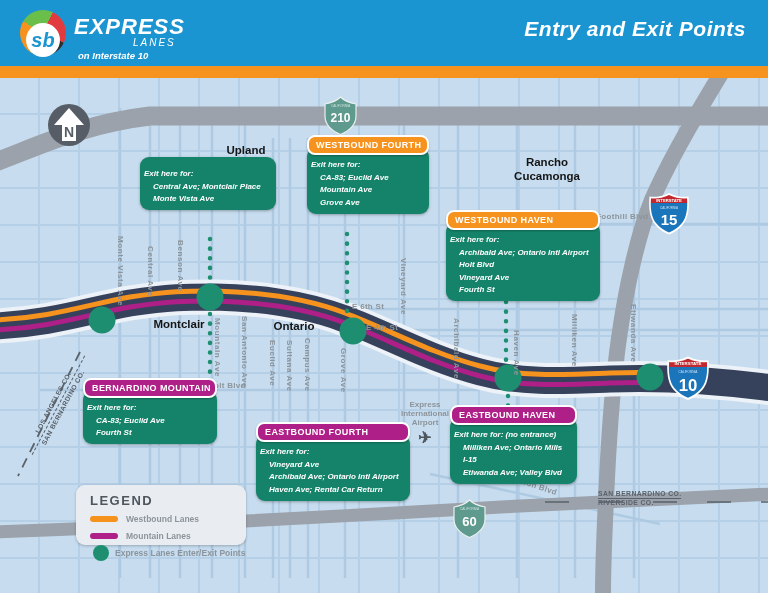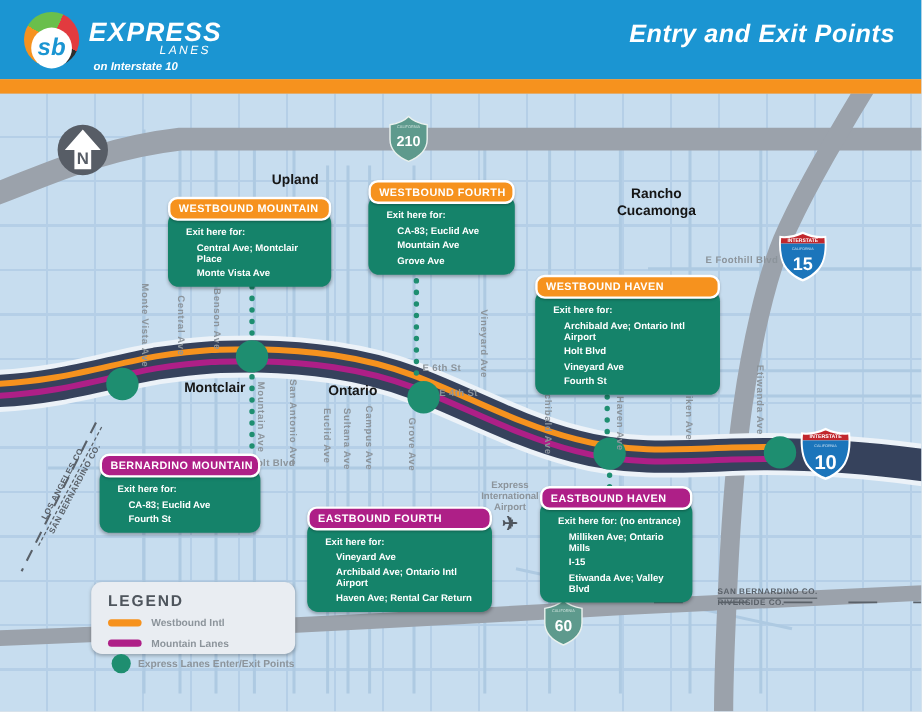--- a/index.html
+++ b/index.html
@@ -29,22 +29,22 @@
   .vstreet{position:absolute;writing-mode:vertical-rl;color:#8C949B;font-size:8px;font-weight:700;
     letter-spacing:.6px;z-index:2;white-space:nowrap;}
   .hstreet{position:absolute;color:#8C949B;font-size:8px;font-weight:700;letter-spacing:.3px;z-index:2;white-space:nowrap;}
   .city{position:absolute;color:#151515;font-weight:700;font-size:11.5px;z-index:3;text-align:center;}
 
   .callout{position:absolute;z-index:6;}
   .co-head{display:block;background:#F6921E;border:2px solid #fff;border-radius:8px;padding:3px 7px 3px;
     color:#fff;font-size:9px;font-weight:700;letter-spacing:.4px;position:relative;z-index:2;white-space:nowrap;
     box-shadow:0 1px 2px rgba(0,0,0,.25);}
   .callout.eb .co-head{background:#AE1F87;}
-  .co-body{background:#15836A;border-radius:9px;margin-top:-7px;padding:12px 7px 7px 15px;
-    box-shadow:0 1px 3px rgba(0,0,0,.3);}
+  .co-body{background:#15836A;border-radius:9px;margin-top:-7px;padding:12px 7px 7px 4px;
+    box-shadow:0 1px 3px rgba(0,0,0,.3);font-style:italic;}
   .co-intro{color:#fff;font-size:8px;font-weight:700;}
   .co-item{color:#fff;font-size:8px;font-weight:700;margin-left:9px;margin-top:3.5px;}
 
   #legend{position:absolute;left:76px;top:407px;width:170px;height:60px;background:#E9EDF2;border-radius:9px;
     z-index:8;box-shadow:0 1px 3px rgba(0,0,0,.25);padding:8px 10px 6px 14px;}
   #legend-title{color:#4E555D;font-weight:800;font-size:13px;letter-spacing:1.5px;}
   .lg-row{display:flex;align-items:center;margin-top:5px;height:12px;}
   .lg-line{width:28px;height:6px;border-radius:3px;margin-right:8px;flex:0 0 auto;}
   .lg-dot{width:16px;height:16px;border-radius:50%;background:#1E8E70;margin:0 6px 0 3px;flex:0 0 auto;}
   .lg-label{color:#8C949B;font-size:8.5px;font-weight:700;white-space:nowrap;}
@@ -220,39 +220,38 @@
       <div class="county">LOS ANGELES CO.</div>
       <div class="sep"></div>
       <div class="county">SAN BERNARDINO CO.</div>
     </div>
     <div id="county-br">
       <div class="county top">SAN BERNARDINO CO.</div>
       <div class="county">RIVERSIDE CO.</div>
     </div>
 
     <div class="callout wb" style="left:140px;top:86px;width:136px;">
-      <span class="co-head">WESTBOUND MOUNTAIN</span>
       <div class="co-body">
         <div class="co-intro">Exit here for:</div>
         <div class="co-item">Central Ave; Montclair Place</div>
         <div class="co-item">Monte Vista Ave</div>
       </div>
     </div>
 
-    <div class="callout wb" style="left:307px;top:72px;width:122px;">
+    <div class="callout wb" style="left:307px;top:57px;width:122px;">
       <span class="co-head">WESTBOUND FOURTH</span>
       <div class="co-body">
         <div class="co-intro">Exit here for:</div>
         <div class="co-item">CA-83; Euclid Ave</div>
         <div class="co-item">Mountain Ave</div>
         <div class="co-item">Grove Ave</div>
       </div>
     </div>
 
-    <div class="callout wb" style="left:446px;top:132px;width:154px;margin-top:19px;">
+    <div class="callout wb" style="left:446px;top:132px;width:154px;">
       <span class="co-head">WESTBOUND HAVEN</span>
       <div class="co-body">
         <div class="co-intro">Exit here for:</div>
         <div class="co-item">Archibald Ave; Ontario Intl Airport</div>
         <div class="co-item">Holt Blvd</div>
         <div class="co-item">Vineyard Ave</div>
         <div class="co-item">Fourth St</div>
       </div>
     </div>
 
@@ -282,21 +281,21 @@
         <div class="co-item">Milliken Ave; Ontario Mills</div>
         <div class="co-item">I-15</div>
         <div class="co-item">Etiwanda Ave; Valley Blvd</div>
       </div>
     </div>
 
     <div id="legend">
       <div id="legend-title">LEGEND</div>
       <div class="lg-row">
         <span class="lg-line" style="background:#F6921E;"></span>
-        <span class="lg-label">Westbound Intl</span>
+        <span class="lg-label">Westbound Lanes</span>
       </div>
       <div class="lg-row">
         <span class="lg-line" style="background:#AE1F87;"></span>
         <span class="lg-label">Mountain Lanes</span>
       </div>
       <div class="lg-row">
         <span class="lg-dot"></span>
         <span class="lg-label">Express Lanes Enter/Exit Points</span>
       </div>
     </div>

